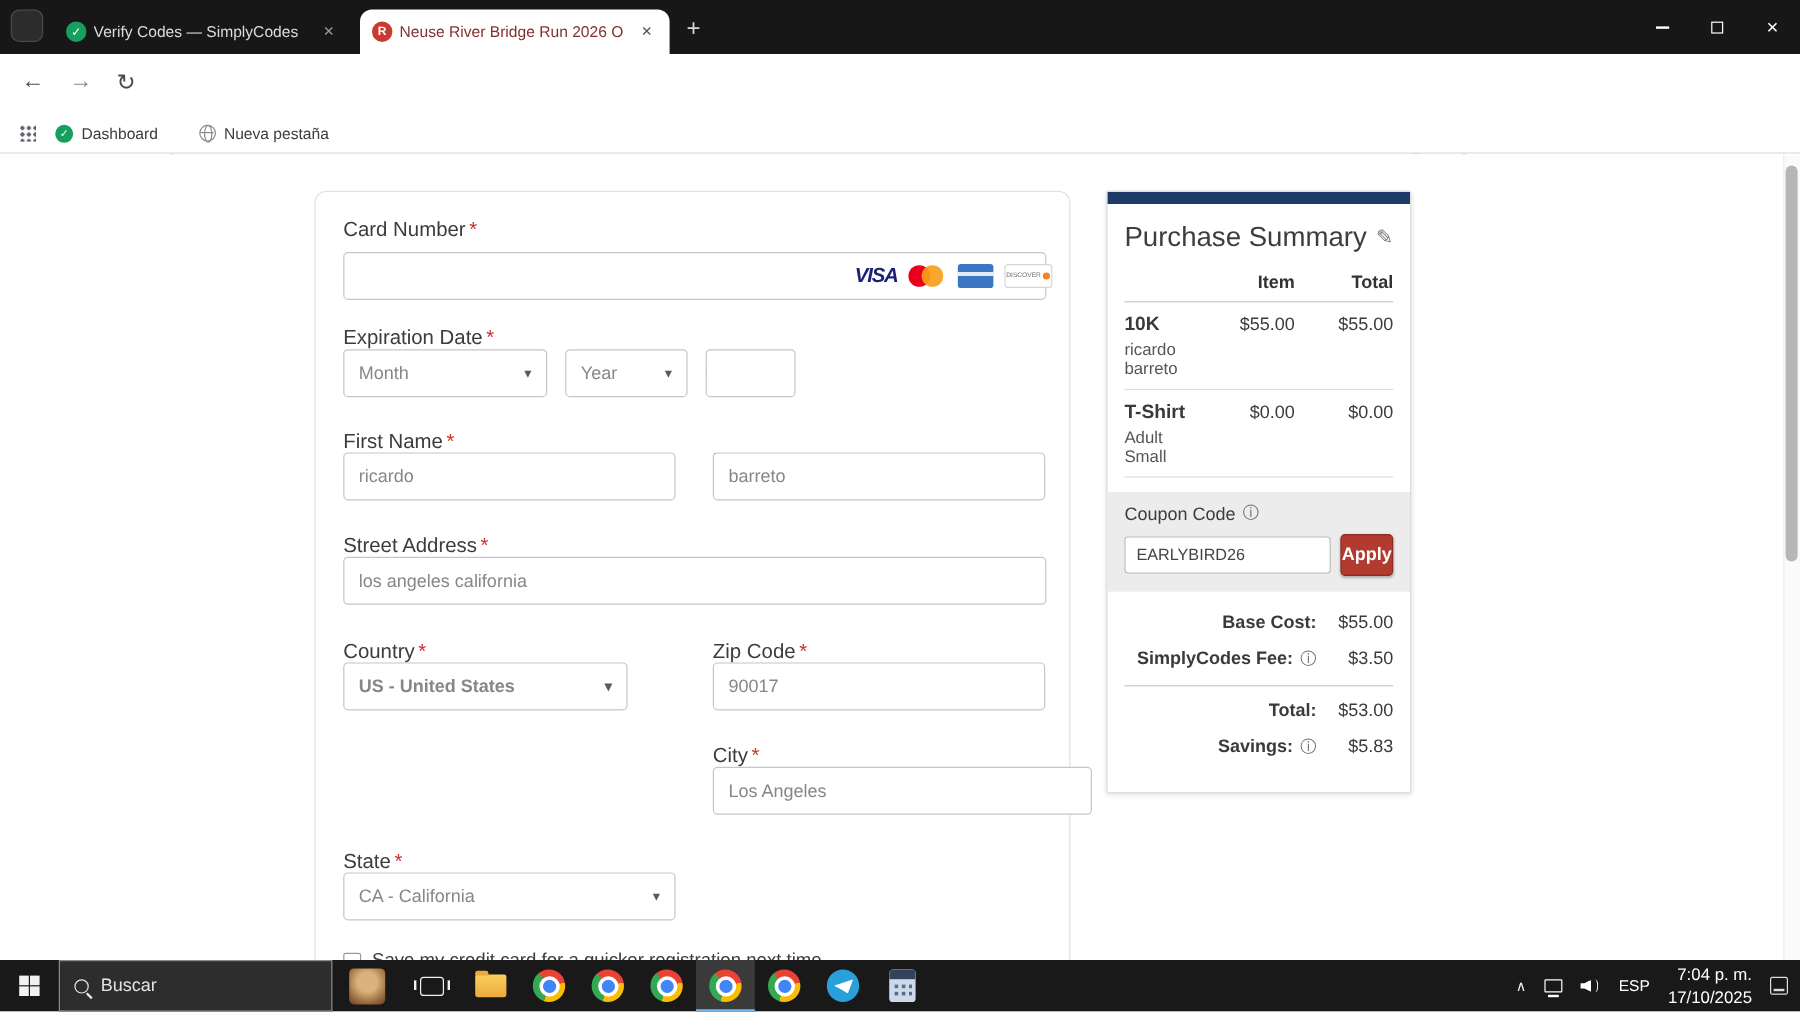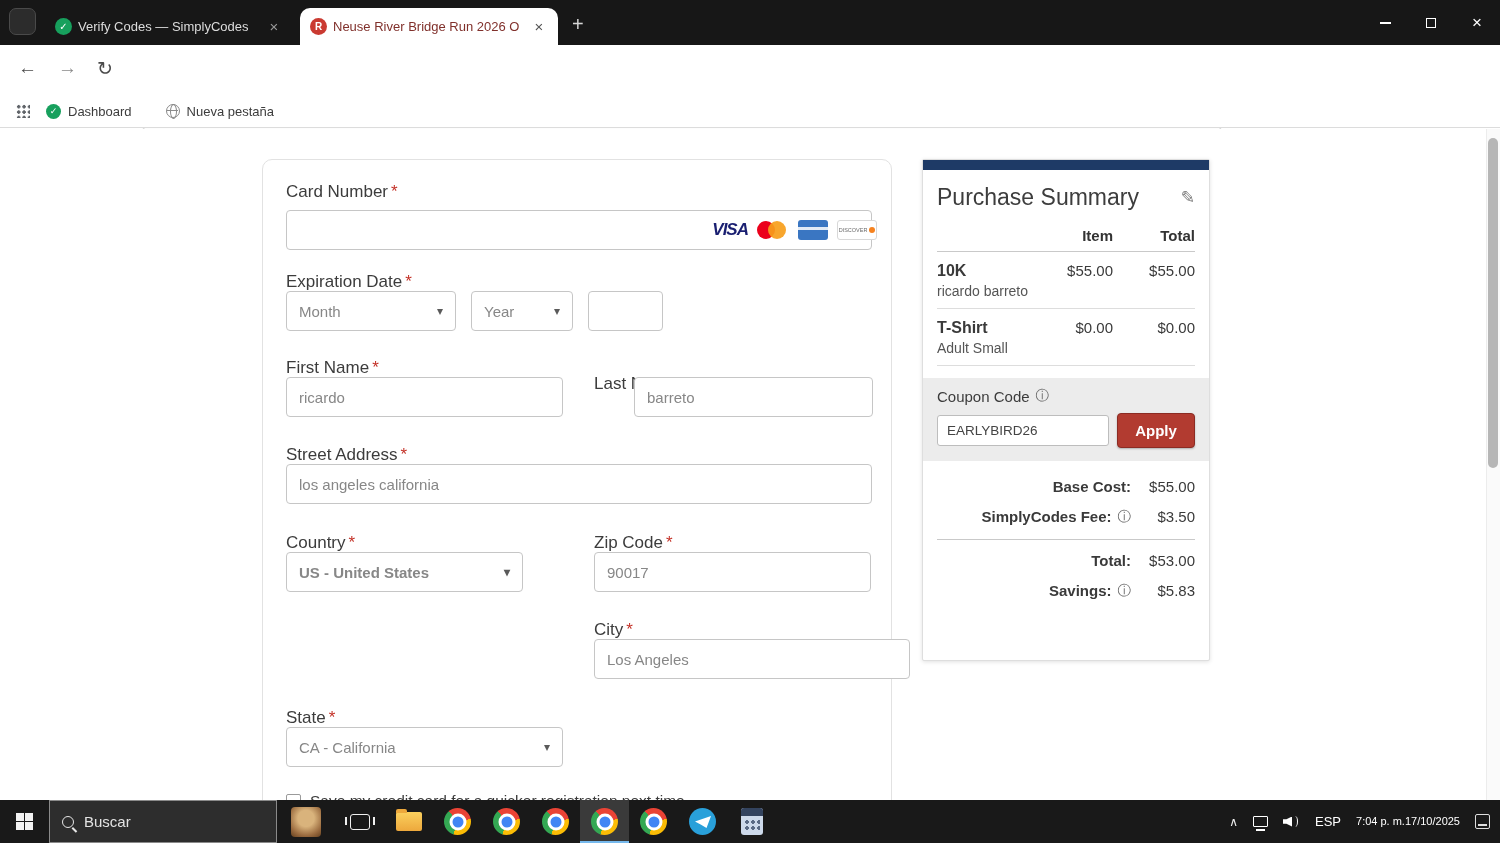--- a/index.html
+++ b/index.html
@@ -69,21 +69,21 @@
   .mc i { position:absolute; top:1px; width:18px; height:18px; border-radius:50%; }
   .mc .c1 { left:0; background:#eb001b; } .mc .c2 { left:11px; background:#f79e1b; opacity:.92; }
   .amex { width:30px; height:20px; background:#3a76c2; border-radius:3px; display:inline-block; background-image:linear-gradient(transparent 35%, rgba(255,255,255,.85) 35%, rgba(255,255,255,.85) 48%, transparent 48%); }
   .discover { width:40px; height:20px; border:1px solid #d8d8d8; border-radius:3px; font-size:5.5px; color:#6b6b6b; display:flex; align-items:center; justify-content:center; gap:2px; background:#fff; }
   .ddot { width:6px; height:6px; border-radius:50%; background:#f6821f; display:inline-block; }
   .savecard { position:absolute; left:23px; top:632px; display:flex; align-items:flex-start; gap:9px; }
   .cbox { width:15px; height:15px; border:1.5px solid #9a9a9a; border-radius:2px; background:#fff; margin-top:2px; flex:0 0 auto; }
   .cbox-label { font-size:15.5px; font-weight:500; color:#3b3b3b; }
 
   
-  .sum-card { position:absolute; left:922px; top:30px; width:288px; height:502px; background:#fff; border:1px solid #dedede; border-radius:2px; box-shadow:0 1px 4px rgba(0,0,0,.12); }
+  .sum-card { position:absolute; left:922px; top:30px; width:254px; height:502px; background:#fff; border:1px solid #dedede; border-radius:2px; box-shadow:0 1px 4px rgba(0,0,0,.12); }
   .sum-topbar { height:10px; background:#1e3a66; }
   .sum-body { padding:8px 14px 0; }
   .sum-head { display:flex; align-items:center; justify-content:space-between; margin-top:6px; }
   .sum-title { font-size:23px; color:#3d3d3d; font-weight:500; }
   .edit-icon { font-size:17px; color:#777; }
   .sum-cols { display:flex; margin-top:16px; padding-bottom:7px; border-bottom:1px solid #c9c9c9; font-size:15px; font-weight:bold; color:#333; }
   .sum-cols .spacer { flex:1; }
   .col-item { width:80px; text-align:right; }
   .col-total { width:82px; text-align:right; }
   .srow { display:flex; align-items:flex-start; padding:10px 0 9px; border-bottom:1px solid #ddd; font-size:15px; color:#3a3a3a; }
@@ -131,21 +131,21 @@
   .calc::before { content:""; position:absolute; top:0; left:0; right:0; height:8px; background:#33435e; }
   .calc::after { content:""; position:absolute; left:3px; right:3px; top:11px; bottom:3px; background-image:radial-gradient(#5b6b85 1.6px, transparent 1.8px); background-size:6px 6px; }
   .tb-tray { margin-left:auto; display:flex; align-items:center; gap:15px; padding-right:10px; color:#fff; }
   .tray-chev { font-size:12px; color:#eee; }
   .net { width:15px; height:11px; border:1.3px solid #fff; border-radius:1px; position:relative; }
   .net::after { content:""; position:absolute; left:2px; right:2px; bottom:-4.5px; height:1.6px; background:#fff; }
   .vol { position:relative; width:17px; height:14px; }
   .vol i.vbody { position:absolute; left:0; top:2px; width:9px; height:10px; background:#fff; clip-path:polygon(0 28%, 38% 28%, 100% 0, 100% 100%, 38% 72%, 0 72%); }
   .vol i.vwave { position:absolute; right:2px; top:1.5px; width:6px; height:11px; border-right:1.7px solid #fff; border-radius:50%; }
   .lang { font-size:13px; color:#fff; }
-  .clock { display:flex; flex-direction:row; align-items:flex-end; font-size:11px; line-height:1.3; color:#fff;text-align:right; }
+  .clock { display:flex; flex-direction:column; align-items:flex-end; font-size:14px; line-height:1.3; color:#fff;text-align:right; }
   .notif { width:15px; height:15px; border:1.3px solid #ddd; border-radius:2px; position:relative; }
   .notif::after { content:""; position:absolute; left:2px; right:2px; bottom:2.5px; height:1.4px; background:#ddd; }
 </style>
 </head>
 <body>
 
 <div class="titlebar">
   <div class="win-app-icon"></div>
 
   <div class="tab inactive">
@@ -247,21 +247,21 @@
     </div>
     <input class="tfield" style="left: 325px; top: 131px; width: 75px;">
 
     <div class="label" style="left:23px; top:198px;">
       <span>First Name</span><span class="req">*</span>
     </div>
     <input class="tfield" style="left: 23px; top: 217px; width: 277px;" value="ricardo">
     <div class="label" style="left:331px; top:214px;">
       <span>Last Name</span><span class="req">*</span>
     </div>
-    <input class="tfield" style="left: 331px; top: 217px; width: 239px; margin-left: 40px;" value="barreto">
+    <input class="tfield" style="left: 331px; top: 217px; width: 277px;" value="barreto">
 
     <div class="label" style="left:23px; top:285px;">
       <span>Street Address</span><span class="req">*</span>
     </div>
     <input class="tfield" style="left: 23px; top: 304px; width: 586px;" value="los angeles california">
 
     <div class="label" style="left:23px; top:373px;">
       <span>Country</span><span class="req">*</span>
     </div>
     <div class="tfield selectbox" style="left:23px; top:392px; width:237px;font-weight:bold;">

